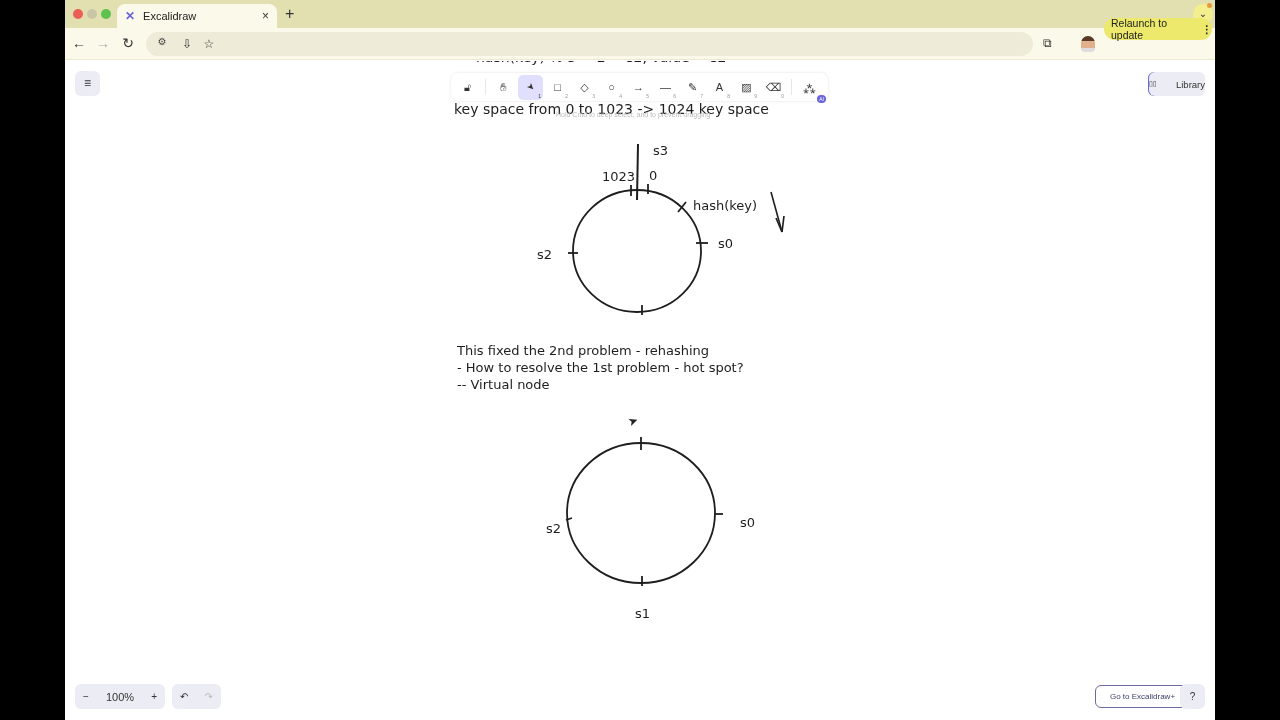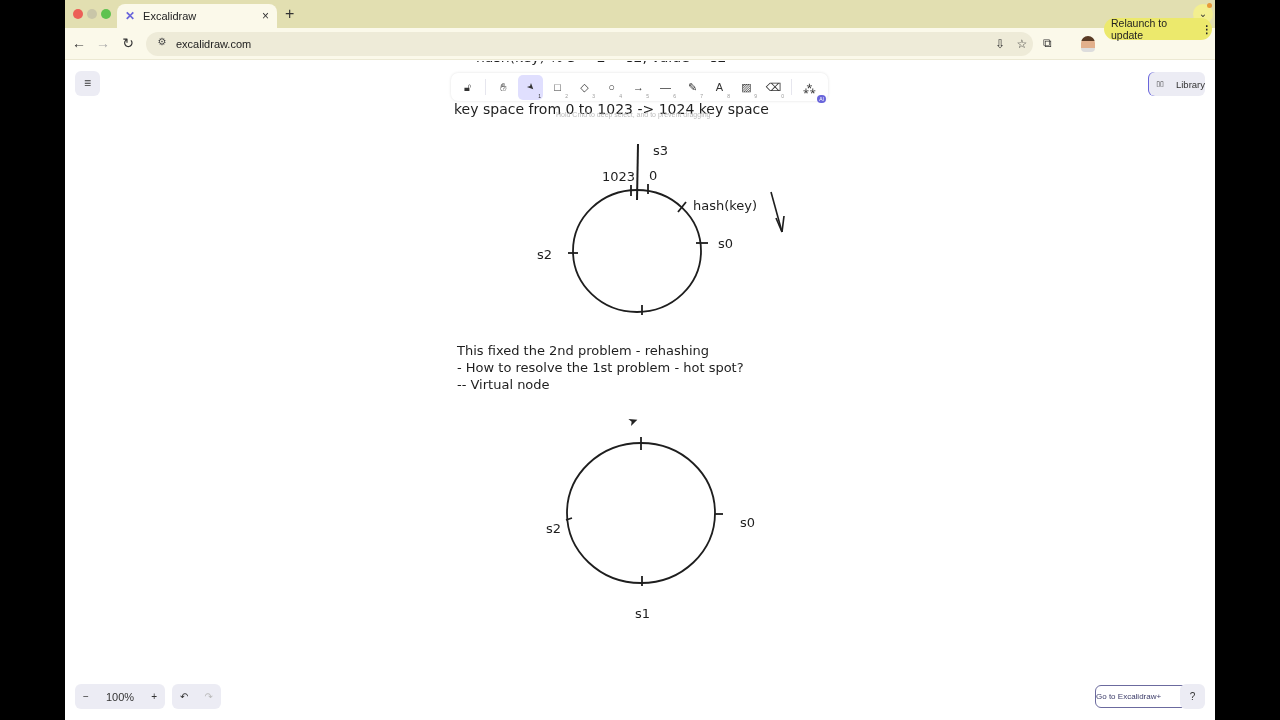--- a/index.html
+++ b/index.html
@@ -32,36 +32,36 @@
   .omnibox .url { flex: 1; }
   .omnibox .obtn { width: 22px; text-align: center; font-size: 12px; color: #333; }
   .ext-icon { position: absolute; left: 1043px; top: 36px; font-size: 12px; color: #333; }
   .avatar { position: absolute; left: 1081px; top: 36px; width: 14px; height: 16px; border-radius: 7px 7px 4px 4px; background: linear-gradient(#5a3b25 0 30%, #e2b08c 30% 75%, #ddd 75%); }
   .relaunch { position: absolute; left: 1104px; top: 18px; width: 108px; height: 22px; background: #ece96c; border-radius: 11px; font-size: 10.5px; color: #222; display: flex; align-items: center; padding-left: 7px; }
   .relaunch .dots { margin-left: 5px; font-weight: bold; }
 
   
   .menu-btn { position: absolute; left: 75px; top: 71px; width: 25px; height: 25px; background: #ececf4; border-radius: 6px; font-size: 12px; text-align: center; line-height: 25px; color: #333; }
   .share-btn { position: absolute; left: 1104px; top: 72px; width: 37px; height: 24px; background: #6965db; border-radius: 6px; color: #fff; font-size: 10px; text-align: center; line-height: 24px; margin-left: 44px; }
-  .library-btn { position: absolute; left: 1149px; top: 72px; width: 56px; height: 24px; background: #ececf4; border-radius: 6px; color: #333; font-size: 9.5px; display: flex; align-items: center; justify-content: flex-end; gap: 12px; }
+  .library-btn { position: absolute; left: 1149px; top: 72px; width: 56px; height: 24px; background: #ececf4; border-radius: 6px; color: #333; font-size: 9.5px; display: flex; align-items: center; justify-content: space-between; gap: 12px; }
 
   .toolbar { position: absolute; left: 451px; top: 73px; width: 377px; height: 28px; background: #fff; border-radius: 7px; box-shadow: 0 0 3px rgba(0,0,0,0.12); display: flex; align-items: center; padding: 0 3px; }
   .tool { position: relative; width: 25px; height: 25px; margin: 0 1px; border-radius: 5px; font-size: 11px; color: #333; display: flex; align-items: center; justify-content: center; }
   .tool .key { position: absolute; right: 2px; bottom: 1px; font-size: 5px; color: #999; }
   .tool.active { background: #e0dffe; }
   .tool.active .key { color: #333; }
   .tool-sep { width: 1px; height: 16px; background: #e6e6ee; margin: 0 4px; }
   .ai-badge { position: absolute; right: -4px; bottom: -3px; background: #6965db; color: #fff; font-size: 5px; border-radius: 5px; padding: 1px 2px; }
   .hint { position: absolute; left: 556px; top: 111px; font-size: 7px; color: #bbb; white-space: nowrap; }
 
   .bottom-group { position: absolute; top: 684px; height: 25px; background: #ececf4; border-radius: 6px; display: flex; align-items: center; font-size: 10px; color: #333; }
   .zoom-group { left: 75px; width: 90px; justify-content: space-between; padding: 0 8px; }
   .undo-group { left: 172px; width: 49px; justify-content: space-around; }
   .undo-group .redo { color: #bbb; }
-  .goto-btn { position: absolute; left: 1095px; top: 685px; width: 95px; height: 23px; border: 1px solid #6b6a9e; border-radius: 6px; font-size: 8px; color: #3d3d6a; text-align: left; line-height: 21px; background: #fff; }
+  .goto-btn { position: absolute; left: 1095px; top: 685px; width: 95px; height: 23px; border: 1px solid #6b6a9e; border-radius: 6px; font-size: 8px; color: #3d3d6a; text-align: center; line-height: 21px; background: #fff; }
   .help-btn { position: absolute; left: 1180px; top: 684px; width: 25px; height: 25px; background: #ececf4; border-radius: 6px; font-size: 10px; text-align: center; line-height: 25px; color: #333; }
 
   
   .canvas-svg { position: absolute; left: 0; top: 0; }
   .hand { font-family: "DejaVu Sans", sans-serif; fill: #1e1e1e; }
   .cursor { position: absolute; left: 628px; top: 414px; font-size: 12px; color: #222; transform: rotate(-20deg); }
 </style>
 </head>
 <body>
 
@@ -82,21 +82,20 @@
 <div class="newtab">+</div>
 <div class="chev">⌄</div>
 <div class="chev-dot"></div>
 
 <div class="navbar"></div>
 <div class="navbtn nav-back">←</div>
 <div class="navbtn nav-fwd">→</div>
 <div class="navbtn nav-reload">↻</div>
 <div class="omnibox">
   <span class="site-icon">⚙</span>
-  <span class="url">excalidraw.com</span>
   <span class="obtn">⇩</span>
   <span class="obtn">☆</span>
 </div>
 <div class="ext-icon">⧉</div>
 <div class="avatar"></div>
 <div class="relaunch">
   <span>Relaunch to update</span>
   <span class="dots">⋮</span>
 </div>
 

